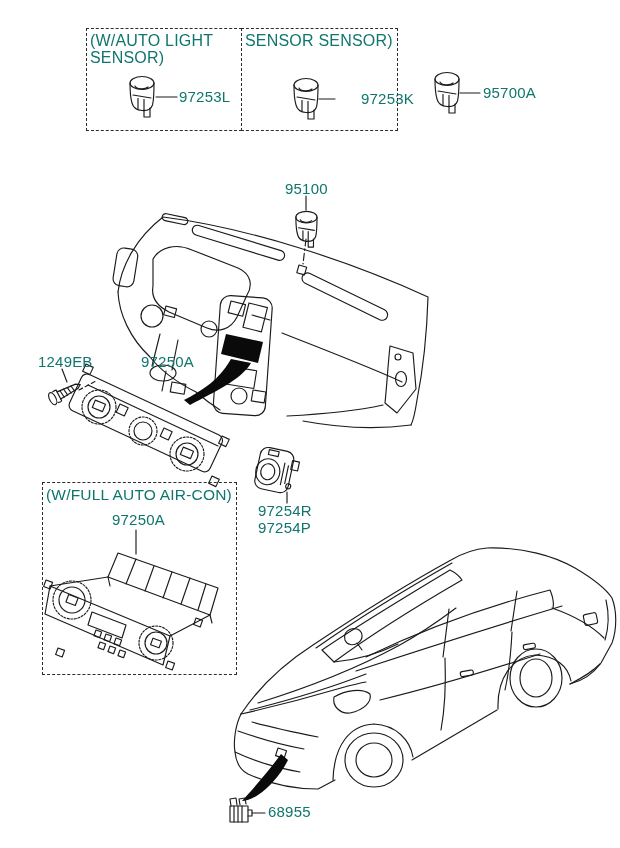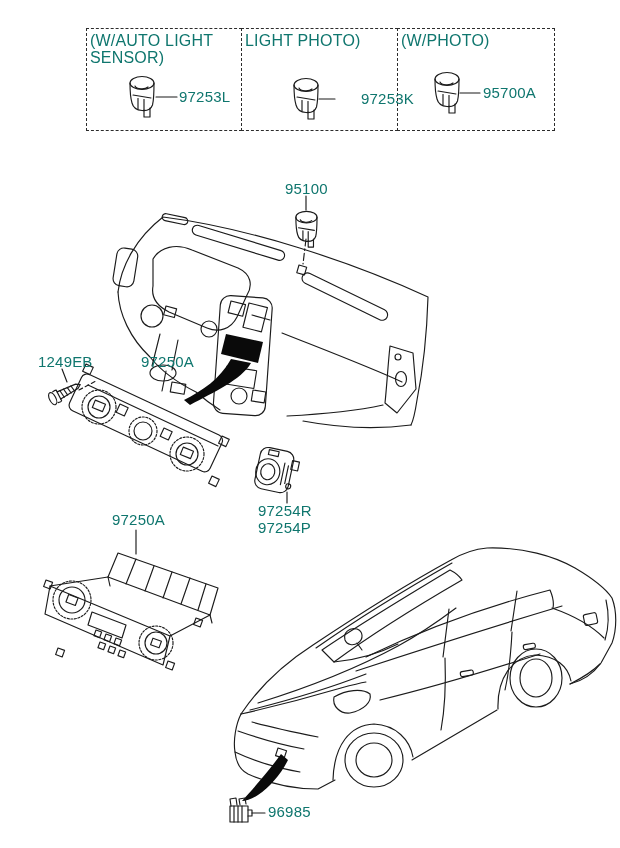--- a/index.html
+++ b/index.html
@@ -217,35 +217,34 @@
   </svg>
 
   <div class="dashed-box" style="left:86px;top:28px;width:156px;height:103px;">
     <div class="cap">
       <span class="l1">(W/AUTO LIGHT</span>
       <span class="l2">SENSOR)</span>
     </div>
   </div>
   <div class="dashed-box" style="left:241px;top:28px;width:157px;height:103px;">
     <div class="cap">
-      <span class="l2">LIGHT PHOTO)</span>
+      <span class="l2">SENSOR SENSOR)</span>
     </div>
   </div>
-  <div class="dashed-box" style="left:397px;top:28px;width:158px;height:103px;">
-    <div class="cap">
-      <span class="l1">(W/PHOTO)</span>
-      <span class="l2"></span>
+
+  <div class="dashed-box" style="left:42px;top:482px;width:195px;height:193px;">
+    <div class="cap" style="font-size:15.5px;">
+      <span class="l1">(W/FULL AUTO AIR-CON)</span>
     </div>
   </div>
-
 
   <span class="plabel" style="left:179px;top:89px;">97253L</span>
   <span class="plabel" style="left:337px;top:91px;margin-left:24px;">97253K</span>
   <span class="plabel" style="left:483px;top:85px;">95700A</span>
   <span class="plabel" style="left:285px;top:181px;">95100</span>
   <span class="plabel" style="left:38px;top:354px;">1249EB</span>
   <span class="plabel" style="left:141px;top:354px;">97250A</span>
   <span class="plabel" style="left:258px;top:503px;">97254R</span>
   <span class="plabel" style="left:258px;top:520px;">97254P</span>
   <span class="plabel" style="left:112px;top:512px;">97250A</span>
-  <span class="plabel" style="left:268px;top:804px;">96985</span>
+  <span class="plabel" style="left:268px;top:804px;">68955</span>
 
 </div>
 
 </body></html>

